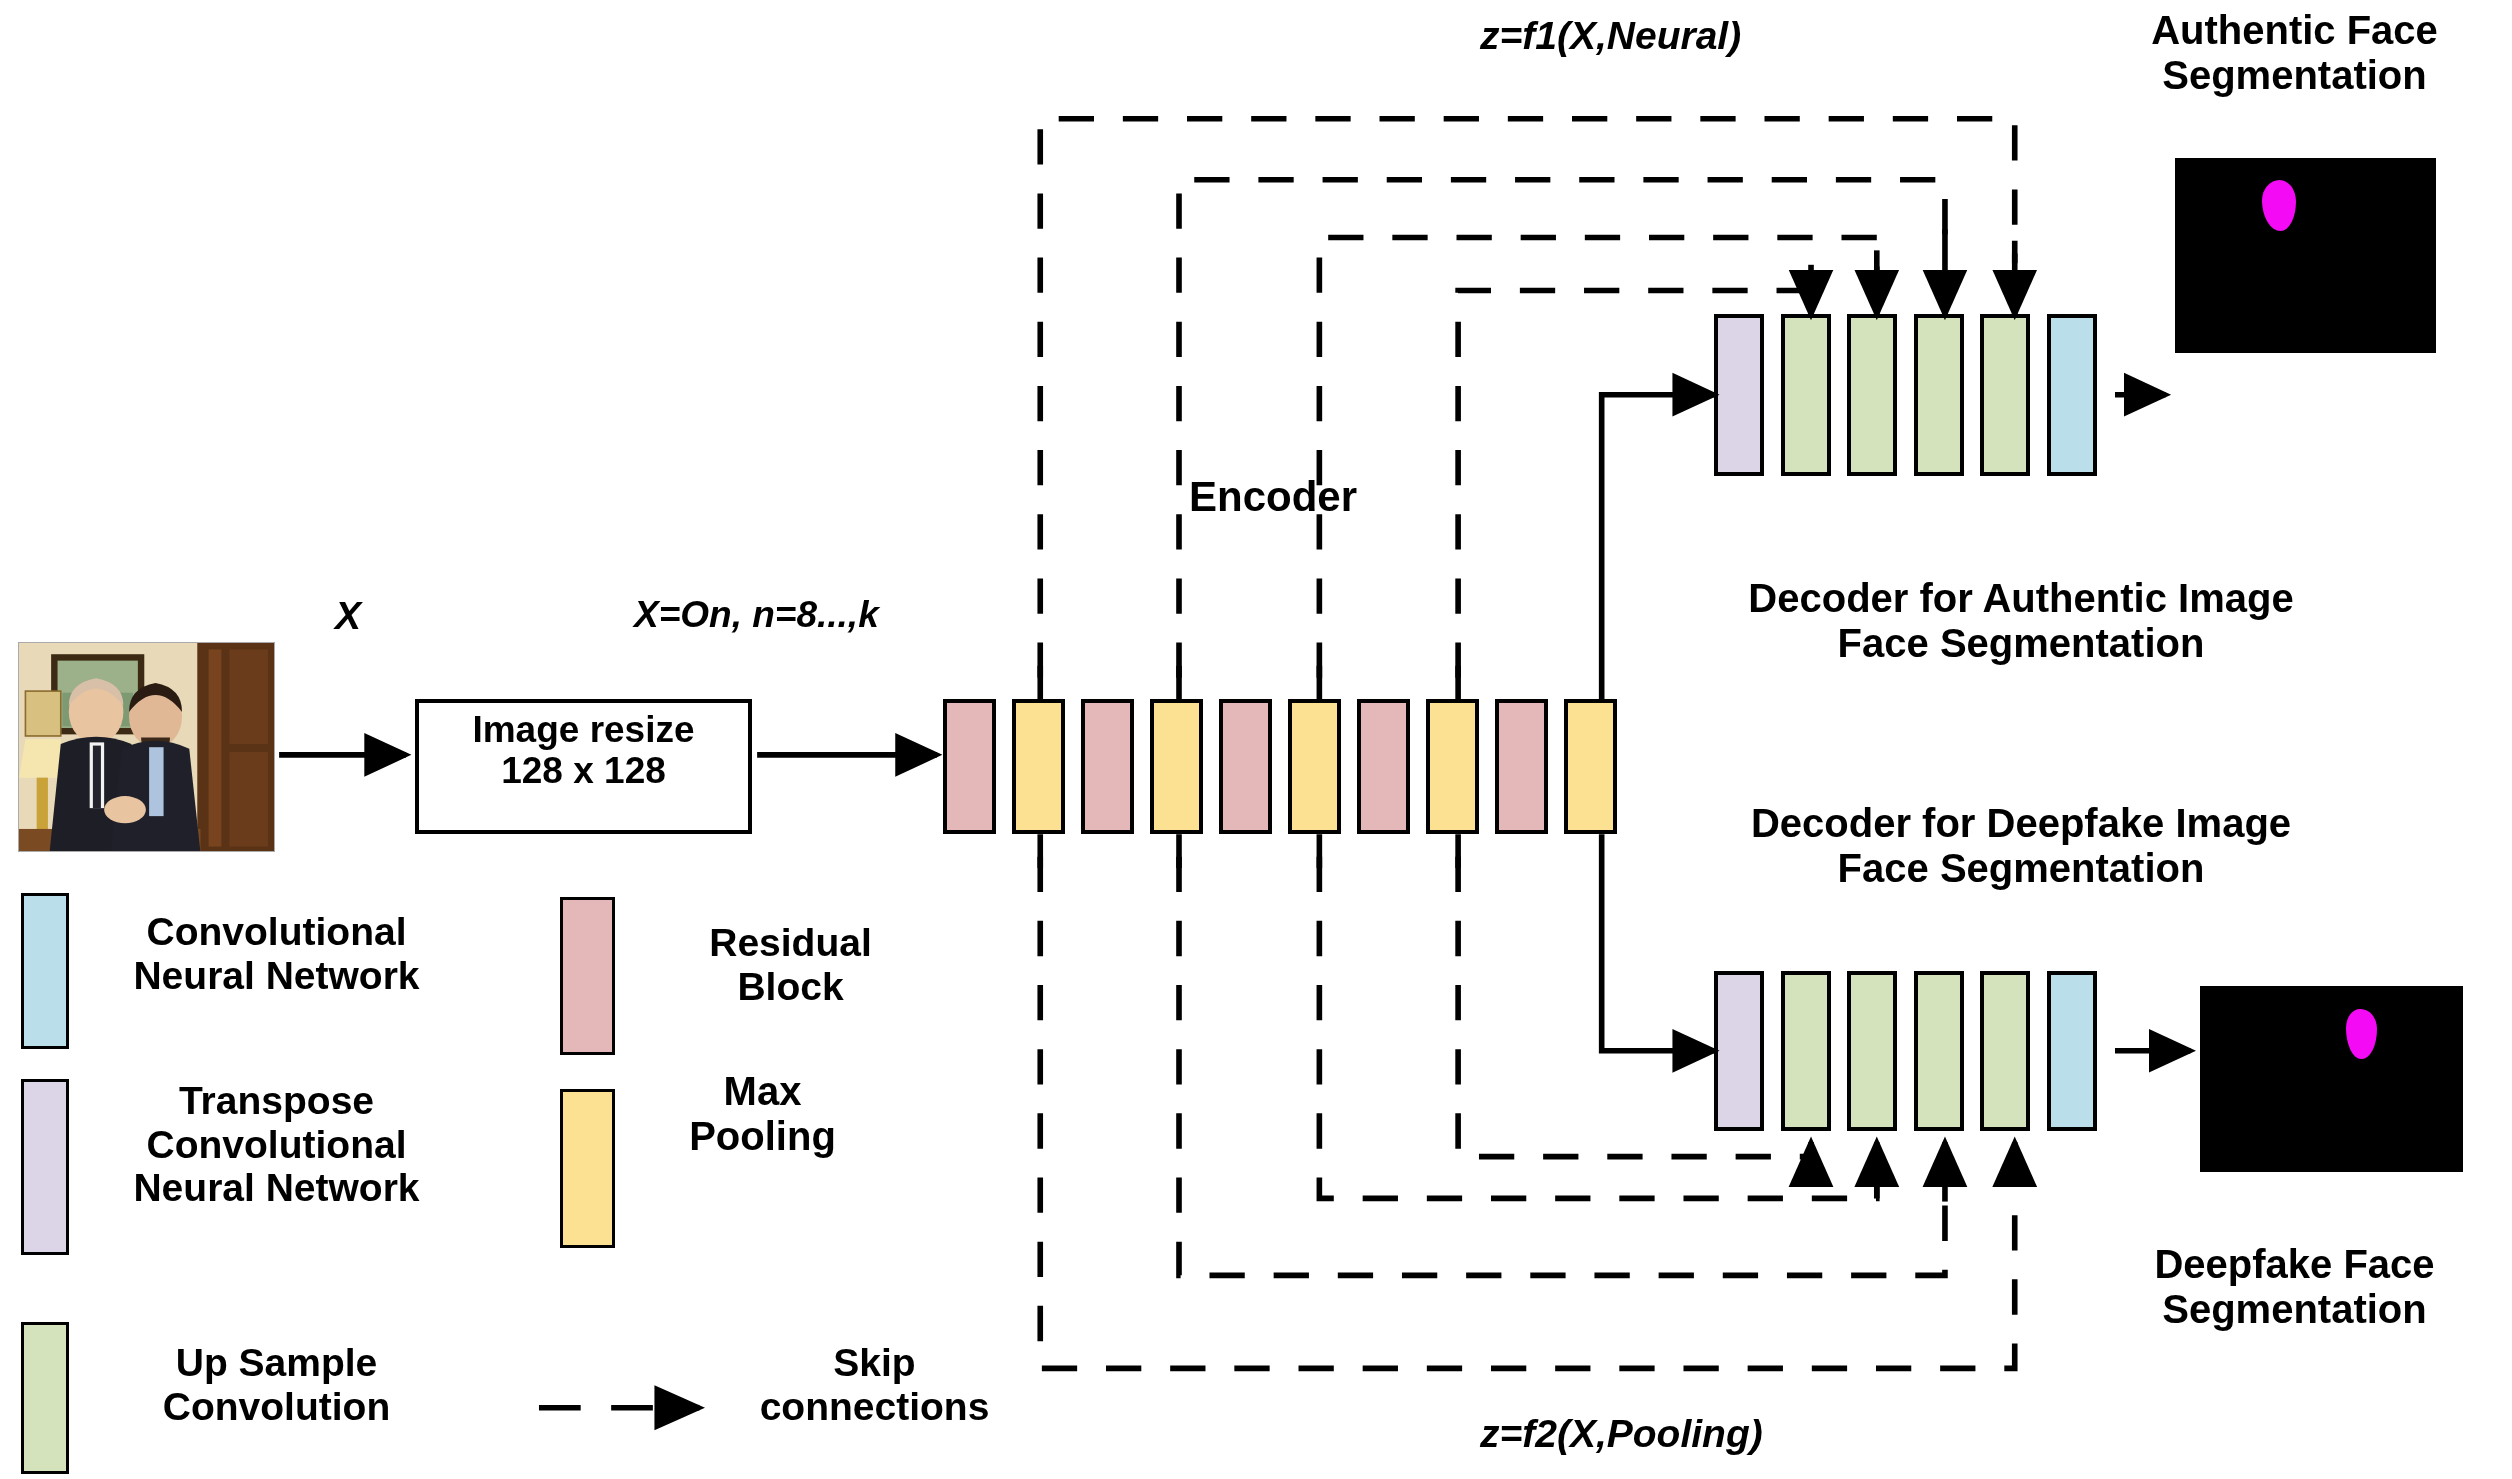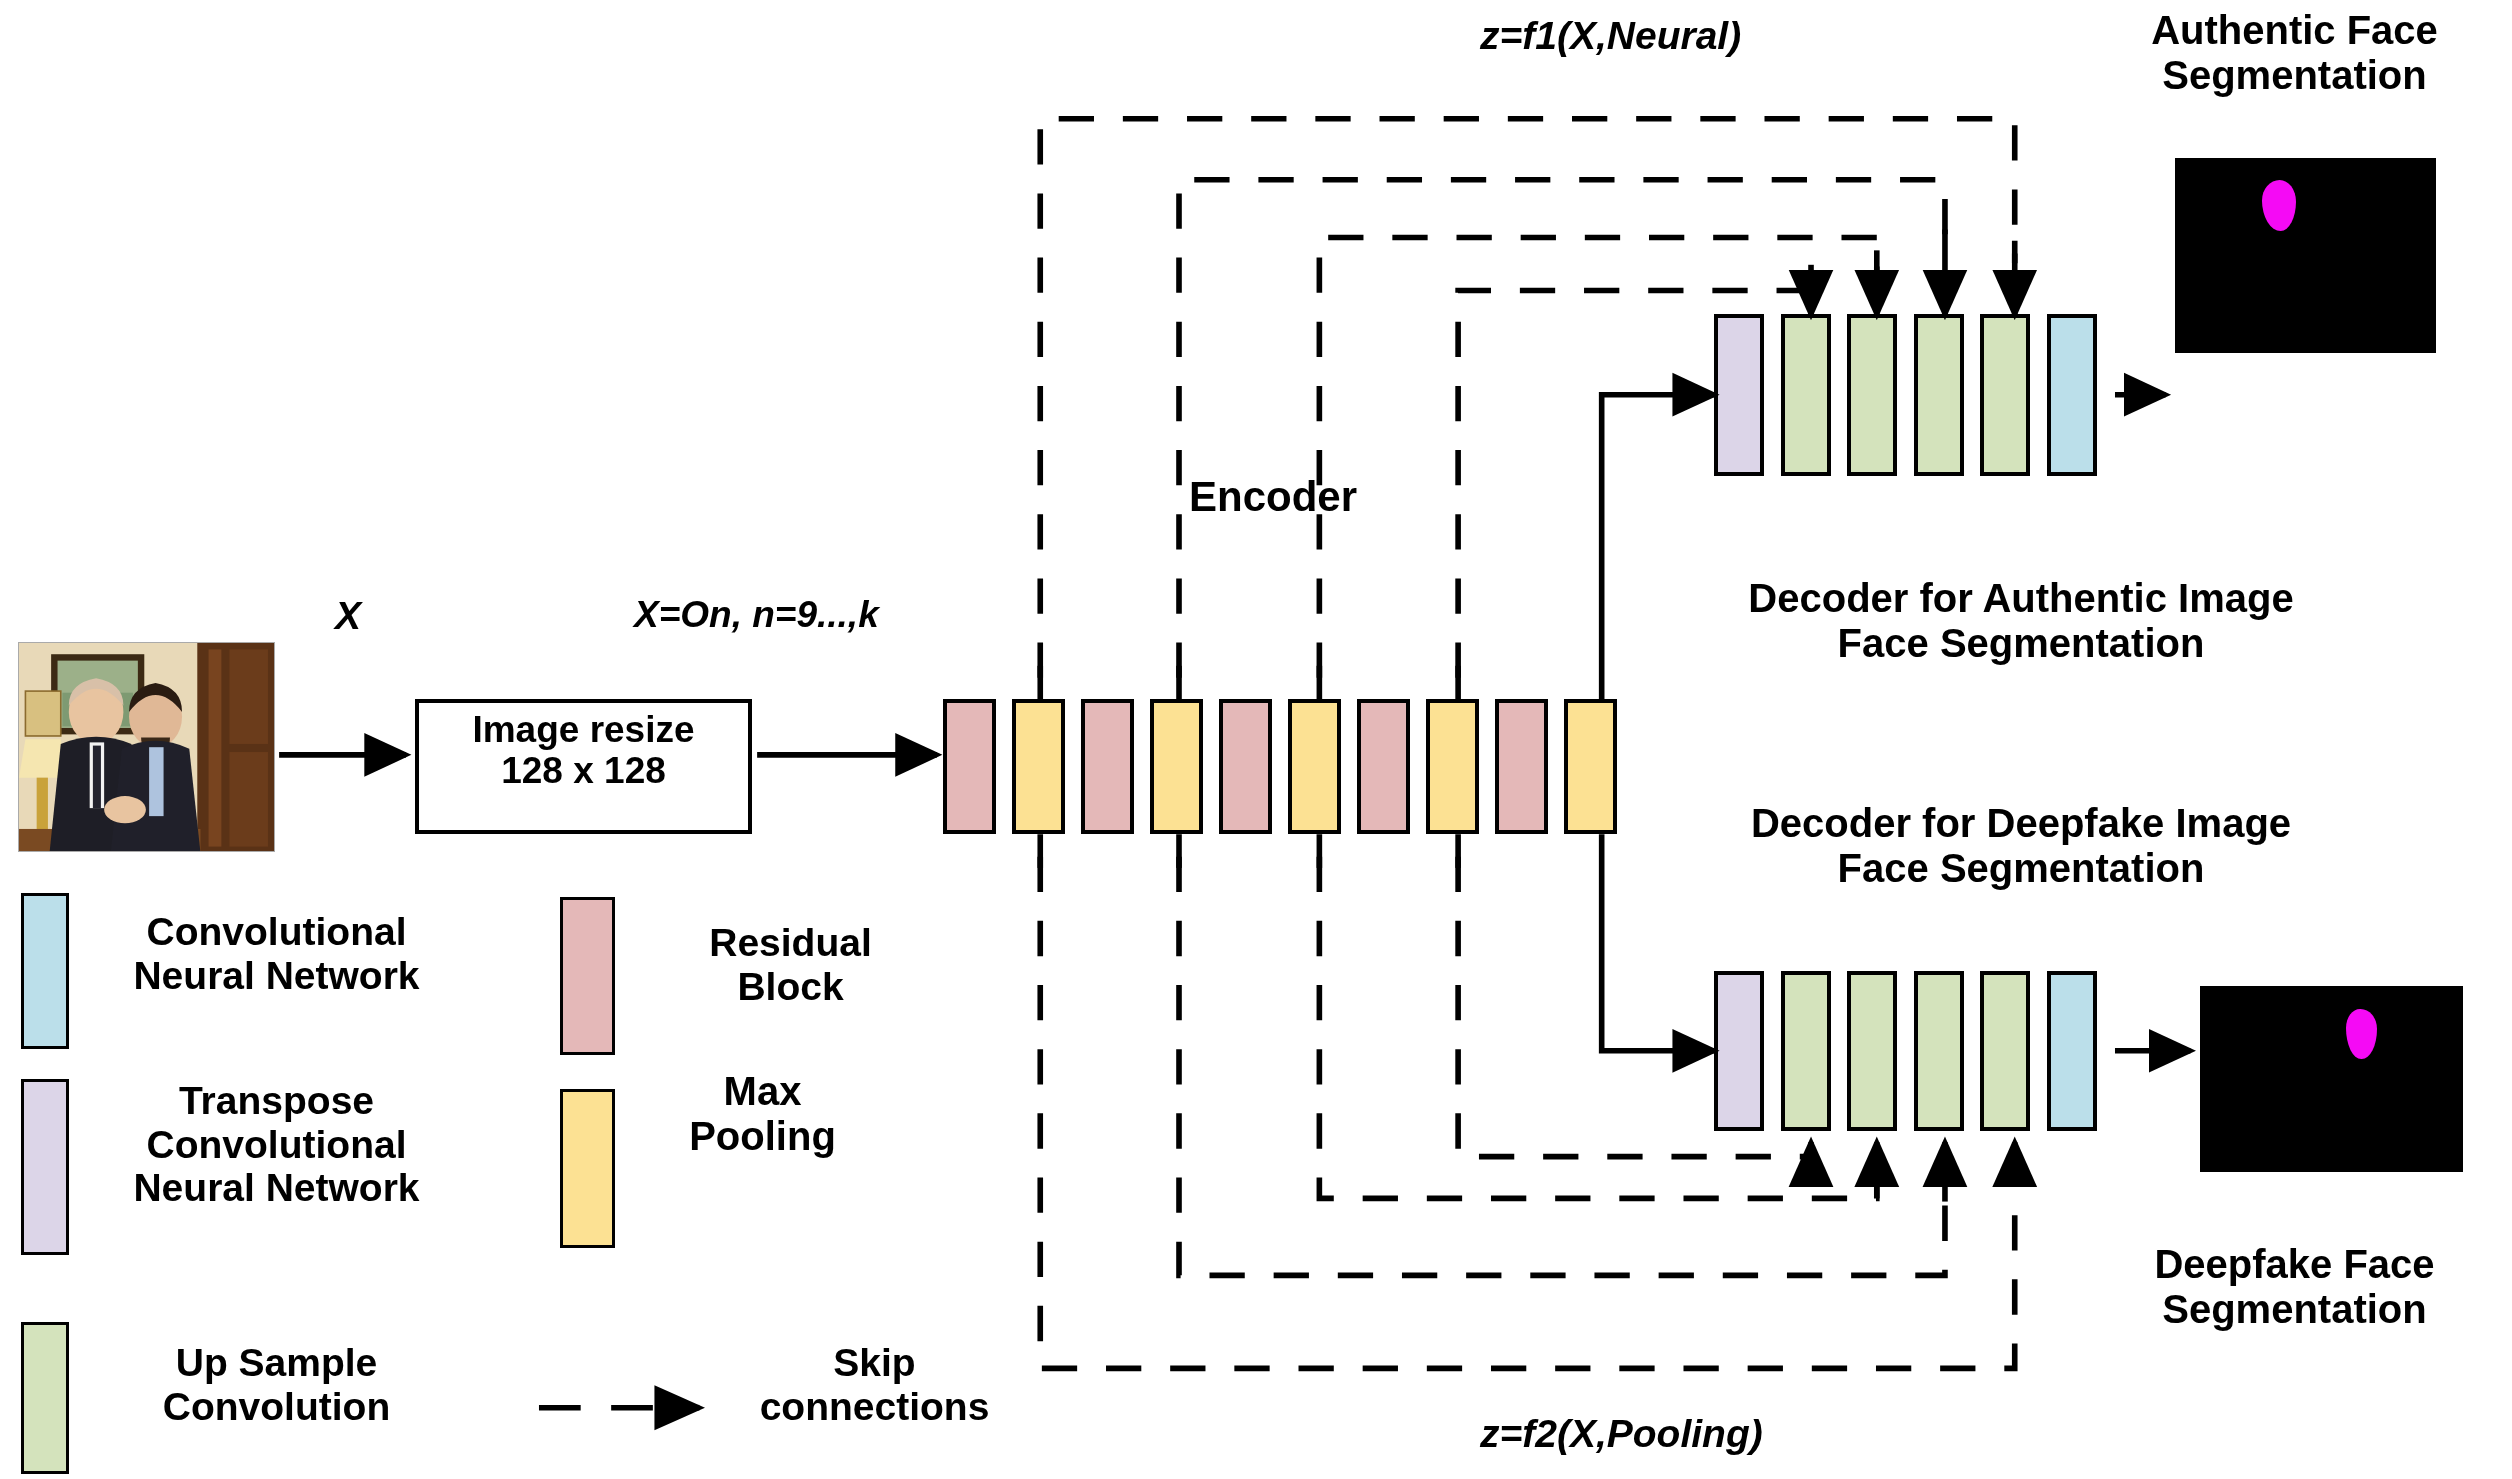--- a/index.html
+++ b/index.html
@@ -47,21 +47,21 @@
       <rect x="162" y="130" width="18" height="86" fill="#AEC3DE"></rect>
       <ellipse cx="132" cy="208" rx="26" ry="17" fill="#E8C4A0"></ellipse>
     </svg>
   </div>
 
   <div class="blk" style="left:415px;top:699px;width:337px;height:135px;background:#fff;"></div>
   <div class="txt ctr" style="left:415px;top:709px;width:337px;font-size:37px;">Image resize<br>128 x 128</div>
 
   <div class="txt ital" style="left:335px;top:594px;font-size:39px;">X</div>
 
-  <div class="txt ital" style="left:634px;top:594px;font-size:37px;">X=On, n=9...,k</div>
+  <div class="txt ital" style="left:634px;top:594px;font-size:37px;">X=On, n=8...,k</div>
 
   <div class="txt" style="left:1189px;top:473px;font-size:42px;">Encoder</div>
 
   <div class="txt ital" style="left:1480px;top:14.4px;font-size:39px;">z=f1(X,Neural)</div>
   <div class="txt ital" style="left:1480px;top:1412px;font-size:39px;">z=f2(X,Pooling)</div>
 
   <div class="txt ctr" style="left:1668px;top:576px;width:706px;font-size:40px;">Decoder for Authentic Image<br>Face Segmentation</div>
   <div class="txt ctr" style="left:1668px;top:801px;width:706px;font-size:40px;">Decoder for Deepfake Image<br>Face Segmentation</div>
 
   <div class="txt ctr" style="left:2086px;top:8px;width:417px;font-size:40px;">Authentic Face<br>Segmentation</div>

